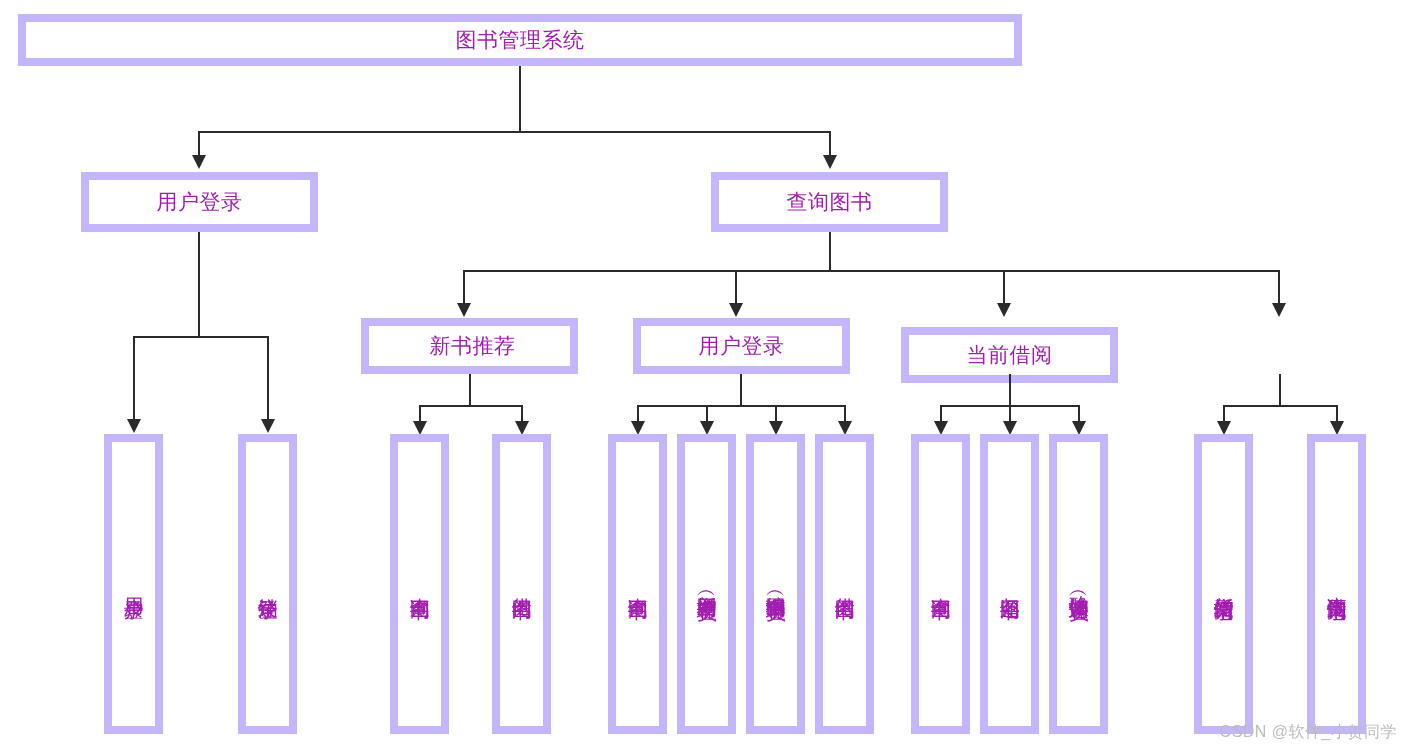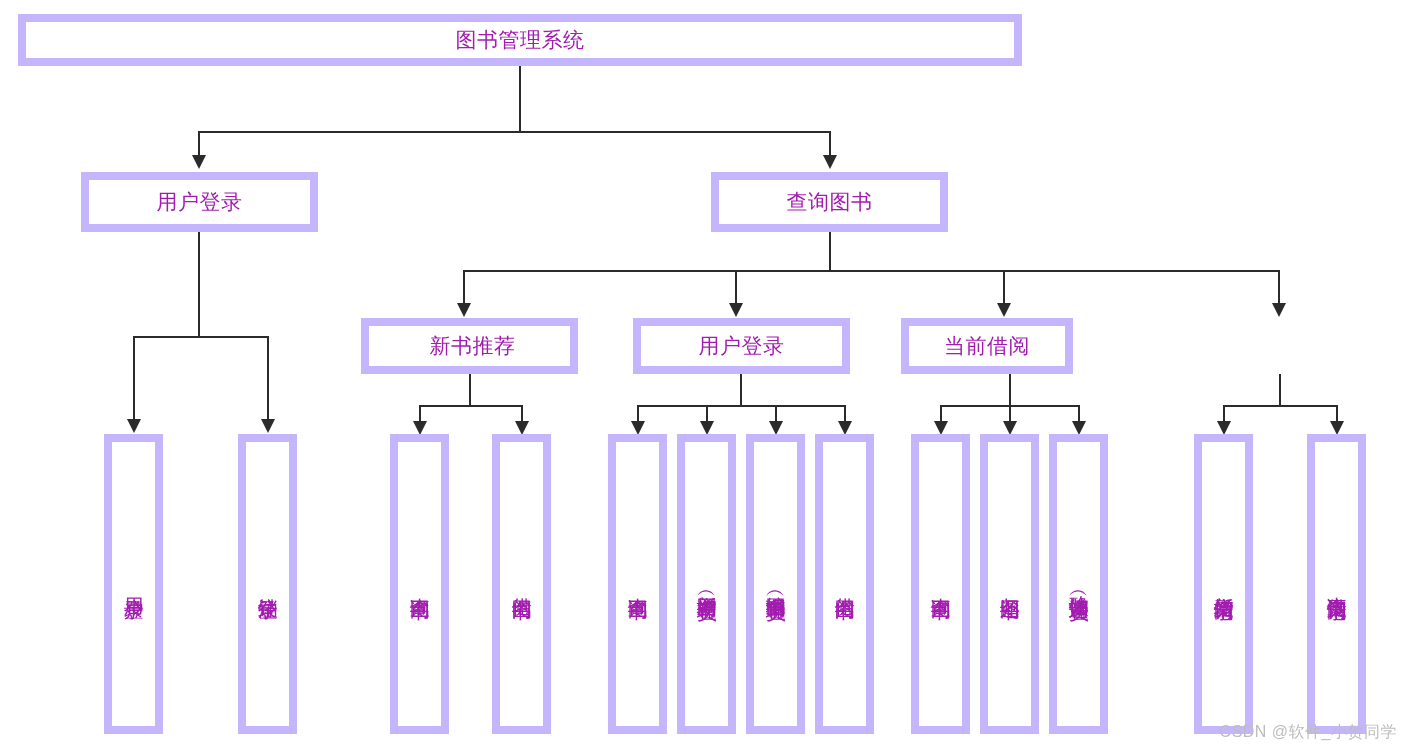--- a/index.html
+++ b/index.html
@@ -113,21 +113,21 @@
   <div class="conn vline" style="left:1003px; top:270px; height:34px;"></div>
   <div class="arrow" style="left:997px; top:303px;"></div>
 
   <div class="conn vline" style="left:1278px; top:270px; height:34px;"></div>
   <div class="arrow" style="left:1272px; top:303px;"></div>
 
   <div class="node horiz" style="left:361px; top:318px; width:217px; height:56px;padding-left:6px;">新书推荐</div>
 
   <div class="node horiz" style="left:633px; top:318px; width:217px; height:56px;">用户登录</div>
 
-  <div class="node horiz" style="left:901px; top:318px; width:172px; height:56px;">当前借阅</div>
+  <div class="node horiz" style="left:901px; top:327px; width:217px; height:56px;">当前借阅</div>
 
 
   <div class="conn vline" style="left:469px; top:374px; height:33px;"></div>
   <div class="conn hline" style="left:419px; top:405px; width:102px;"></div>
   <div class="conn vline" style="left:419px; top:405px; height:18px;"></div>
   <div class="arrow" style="left:413px; top:421px;"></div>
   <div class="conn vline" style="left:521px; top:405px; height:18px;"></div>
   <div class="arrow" style="left:515px; top:421px;"></div>
 
   <div class="conn vline" style="left:740px; top:374px; height:33px;"></div>

